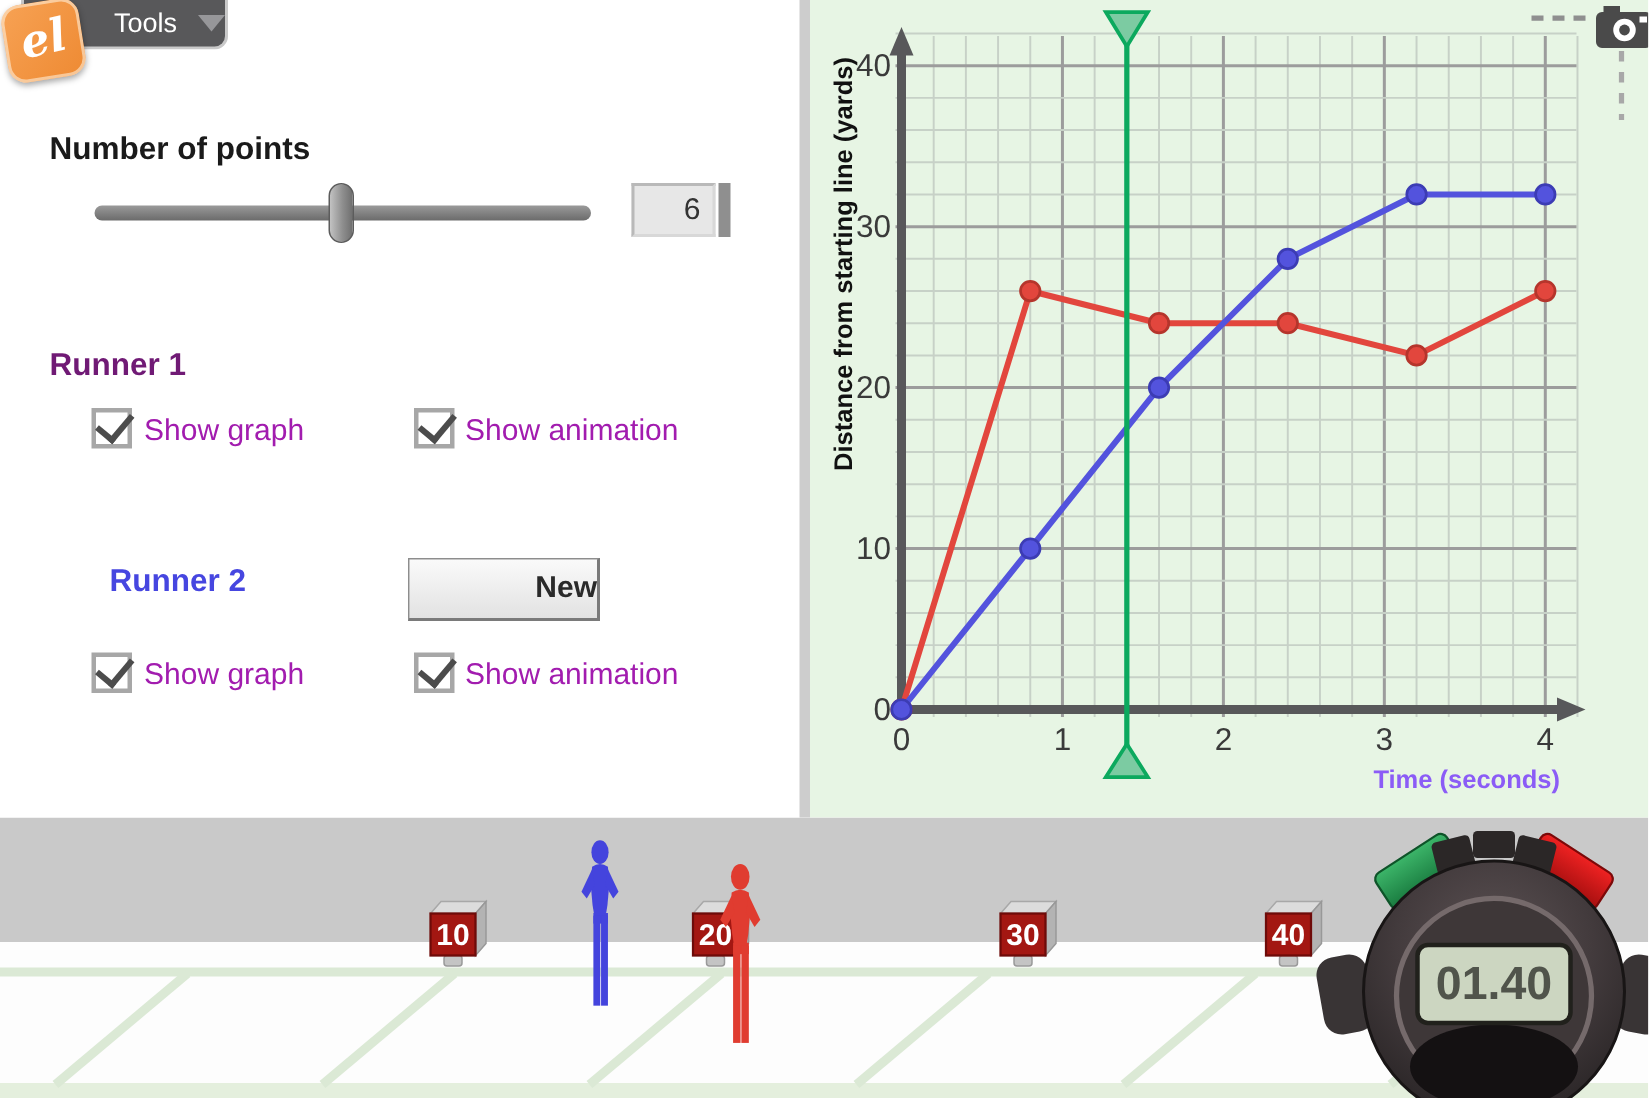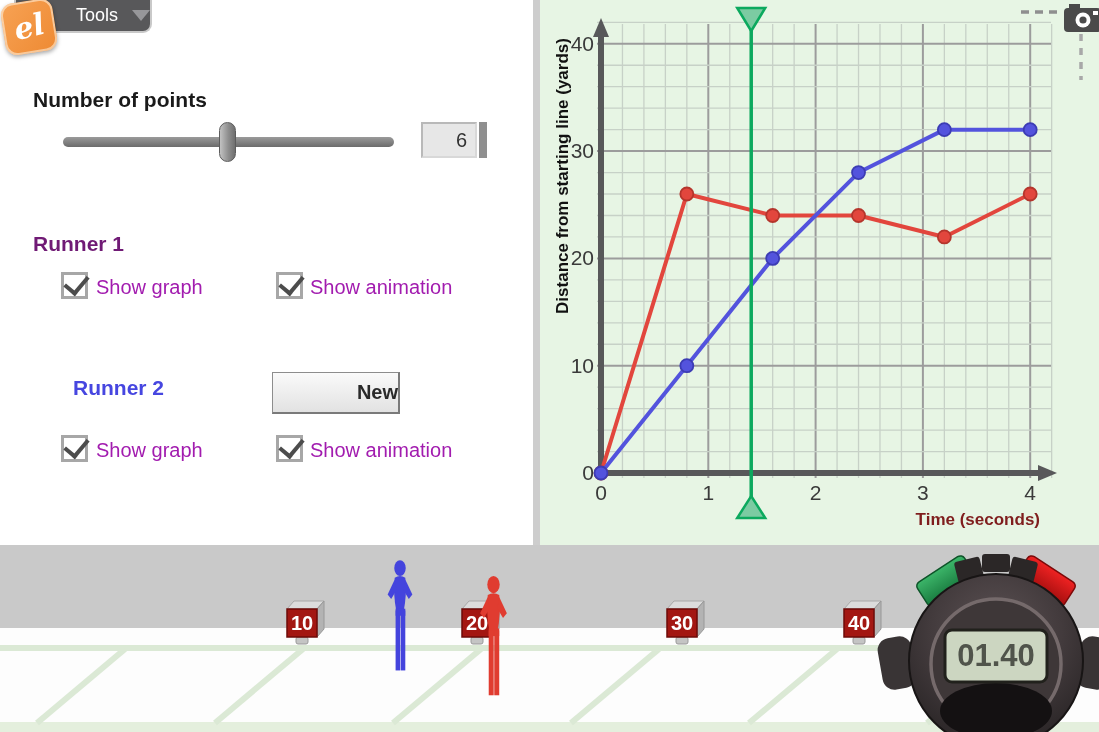--- a/index.html
+++ b/index.html
@@ -43,21 +43,21 @@
     border-right:2px solid #7a7a7a;border-bottom:2px solid #7a7a7a;box-sizing:border-box;
     font-size:20px;font-weight:bold;color:#2a2a2a;display:flex;align-items:center;justify-content:flex-end;
     cursor:pointer;}
   
   #graph-panel{position:absolute;left:540px;top:0;width:559px;height:545px;background:#e7f5e4;}
   #graph-svg{position:absolute;left:0;top:0;}
   #ylabel{position:absolute;left:548px;top:0;width:352px;height:30px;
     transform:rotate(-90deg) translateX(-352px);transform-origin:top left;
     text-align:center;font-size:17px;font-weight:bold;color:#111;line-height:30px;}
   #xlabel{position:absolute;left:840px;top:510px;width:200px;text-align:right;
-    font-size:17px;font-weight:bold;color:#7f1d1d;}
+    font-size:17px;font-weight:bold;color:#8b5cf6;}
   #snapshot-svg{position:absolute;left:1015px;top:0;}
   
   #track{position:absolute;left:0;top:545px;width:1099px;height:187px;}
   text{font-family:"Liberation Sans","DejaVu Sans",sans-serif;}
 </style>
 </head>
 <body>
 
 <div id="stage">
 

